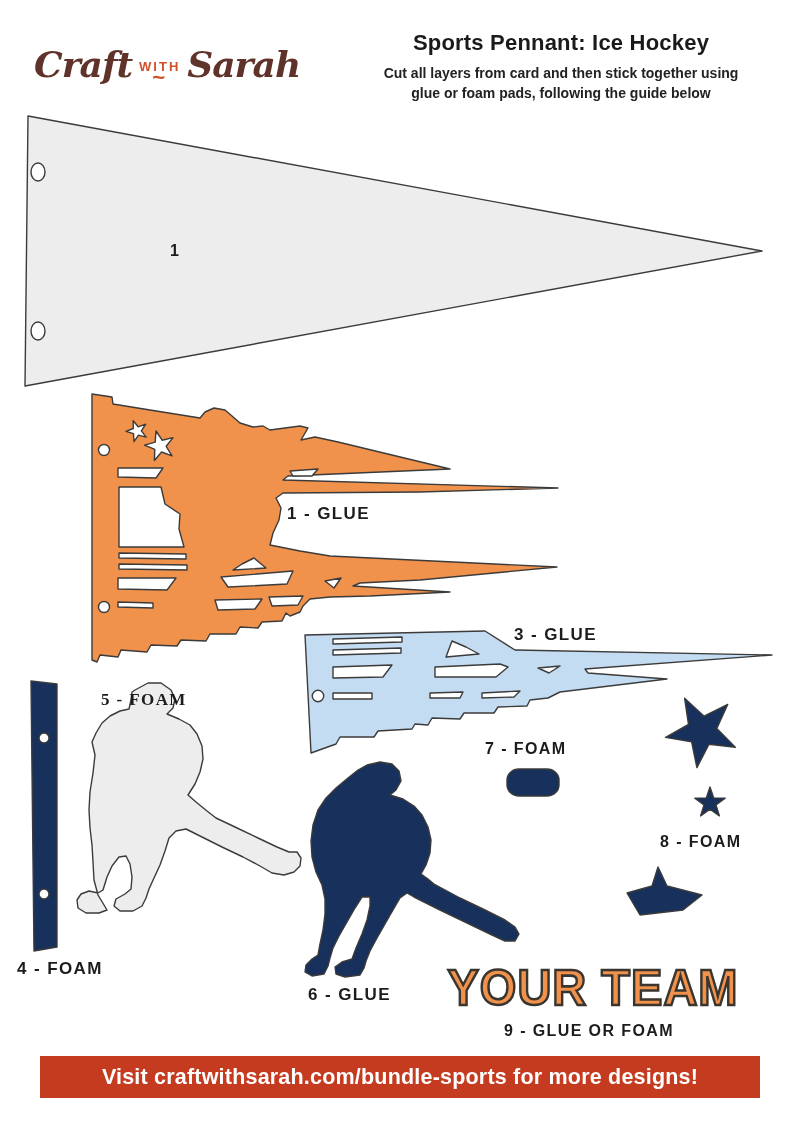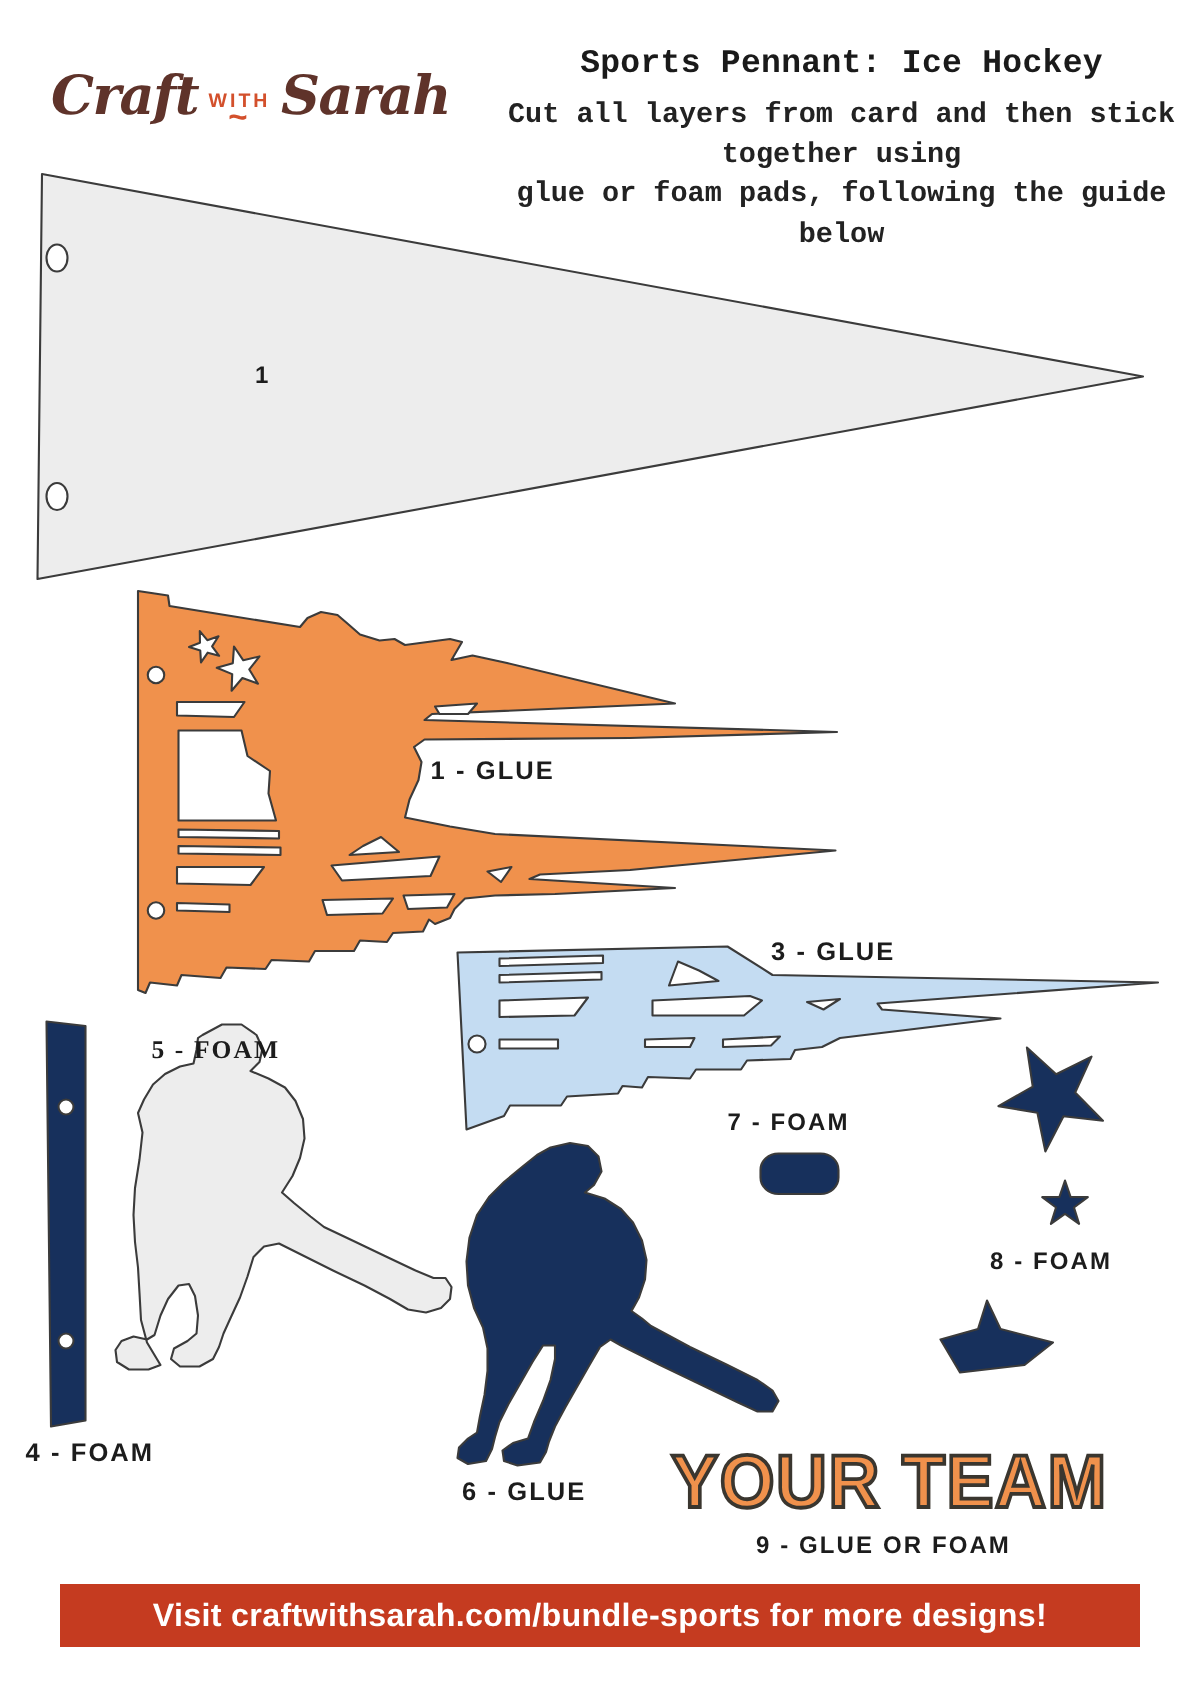--- a/index.html
+++ b/index.html
@@ -37,24 +37,24 @@
   .logo-with{
     display:inline-flex;flex-direction:column;align-items:center;
     margin:14px 7px 0 7px;
     color:var(--logo-accent);
     font-weight:700;font-size:13px;letter-spacing:2px;
     text-transform:uppercase;line-height:1;text-align:right;
   }
   .logo-tilde{font-size:22px;line-height:10px;font-weight:700;}
   .header-text{
     position:absolute;left:330px;top:30px;width:462px;
-    text-align:center;color:#1A1A1A;font-family:Liberation Mono, monospace;
+    text-align:center;color:#1A1A1A;
   }
   .doc-title{font-size:22px;font-weight:700;letter-spacing:.2px;}
-  .doc-subtitle{margin-top:8px;font-size:19px;font-weight:700;line-height:1.4;color:#222;}
+  .doc-subtitle{margin-top:8px;font-size:14px;font-weight:700;line-height:1.4;color:#222;}
   
   svg.sheet{position:absolute;left:0;top:0;}
   .cutline{stroke:var(--outline);stroke-width:1.4;stroke-linejoin:round;}
   
   .piece-label{
     position:absolute;
     font-weight:700;font-size:17px;letter-spacing:1.4px;
     color:var(--label-ink);white-space:nowrap;
   }
   #lbl1{left:170px;top:242px;font-size:16px;letter-spacing:0;}

